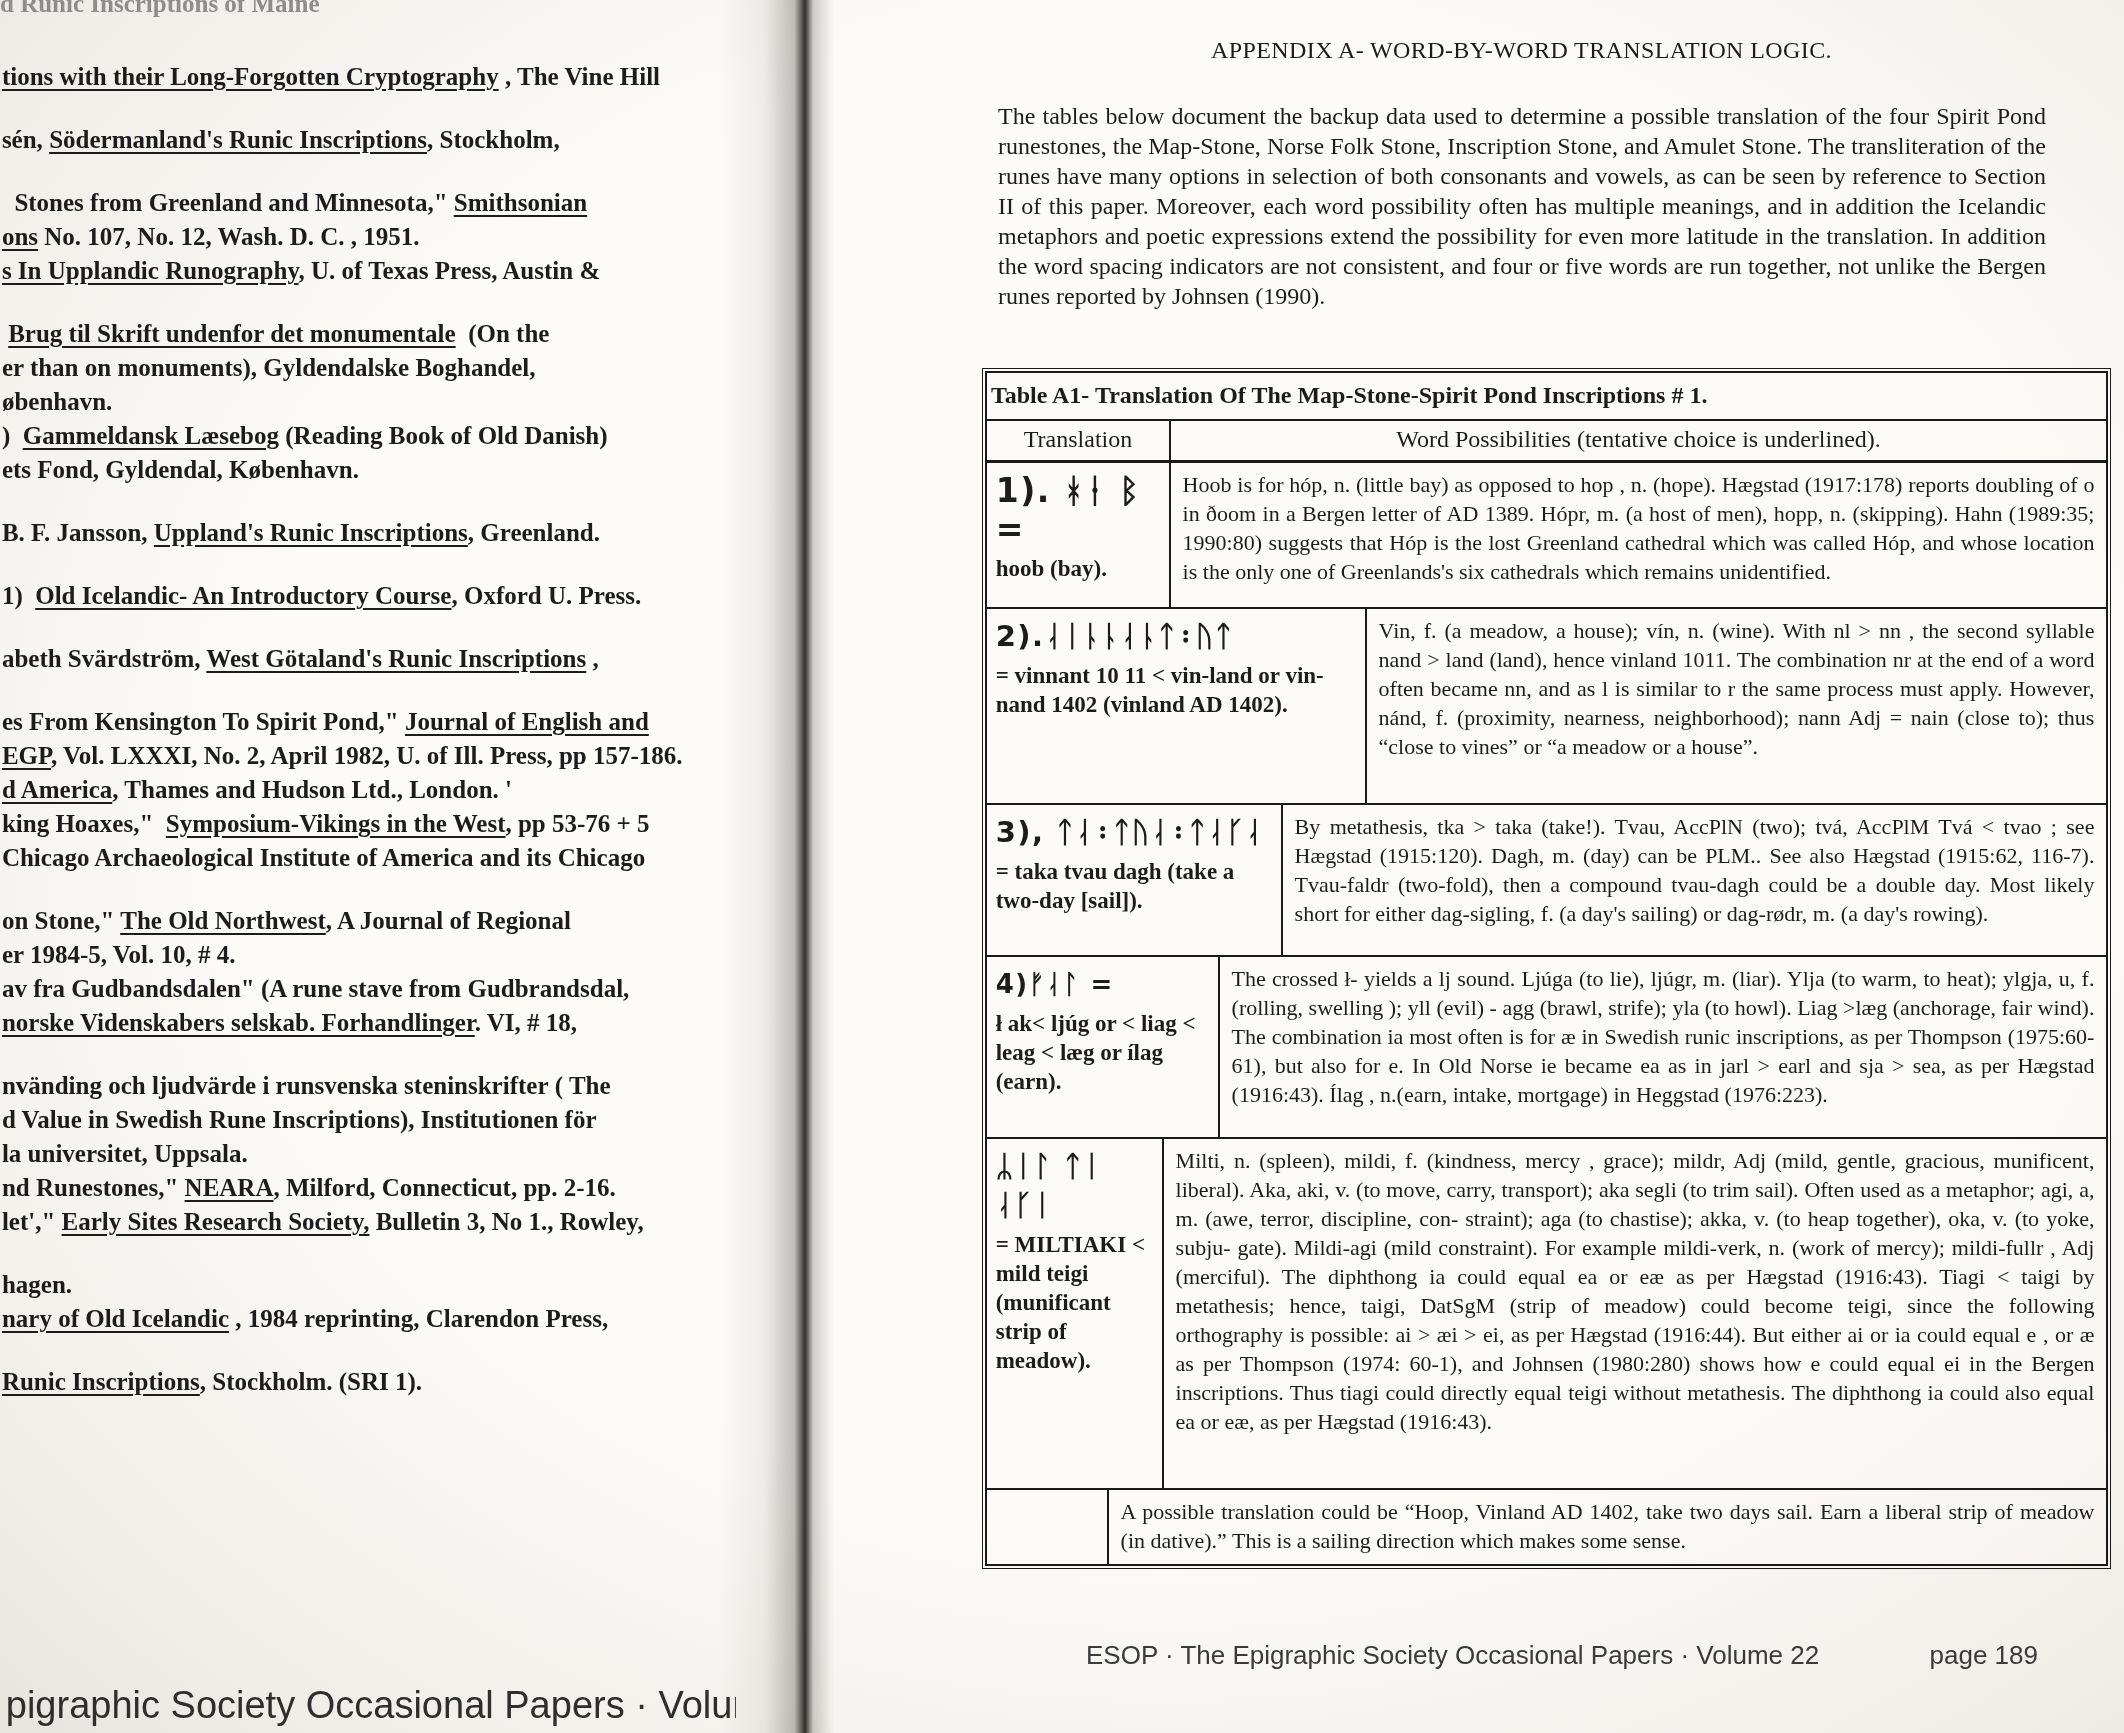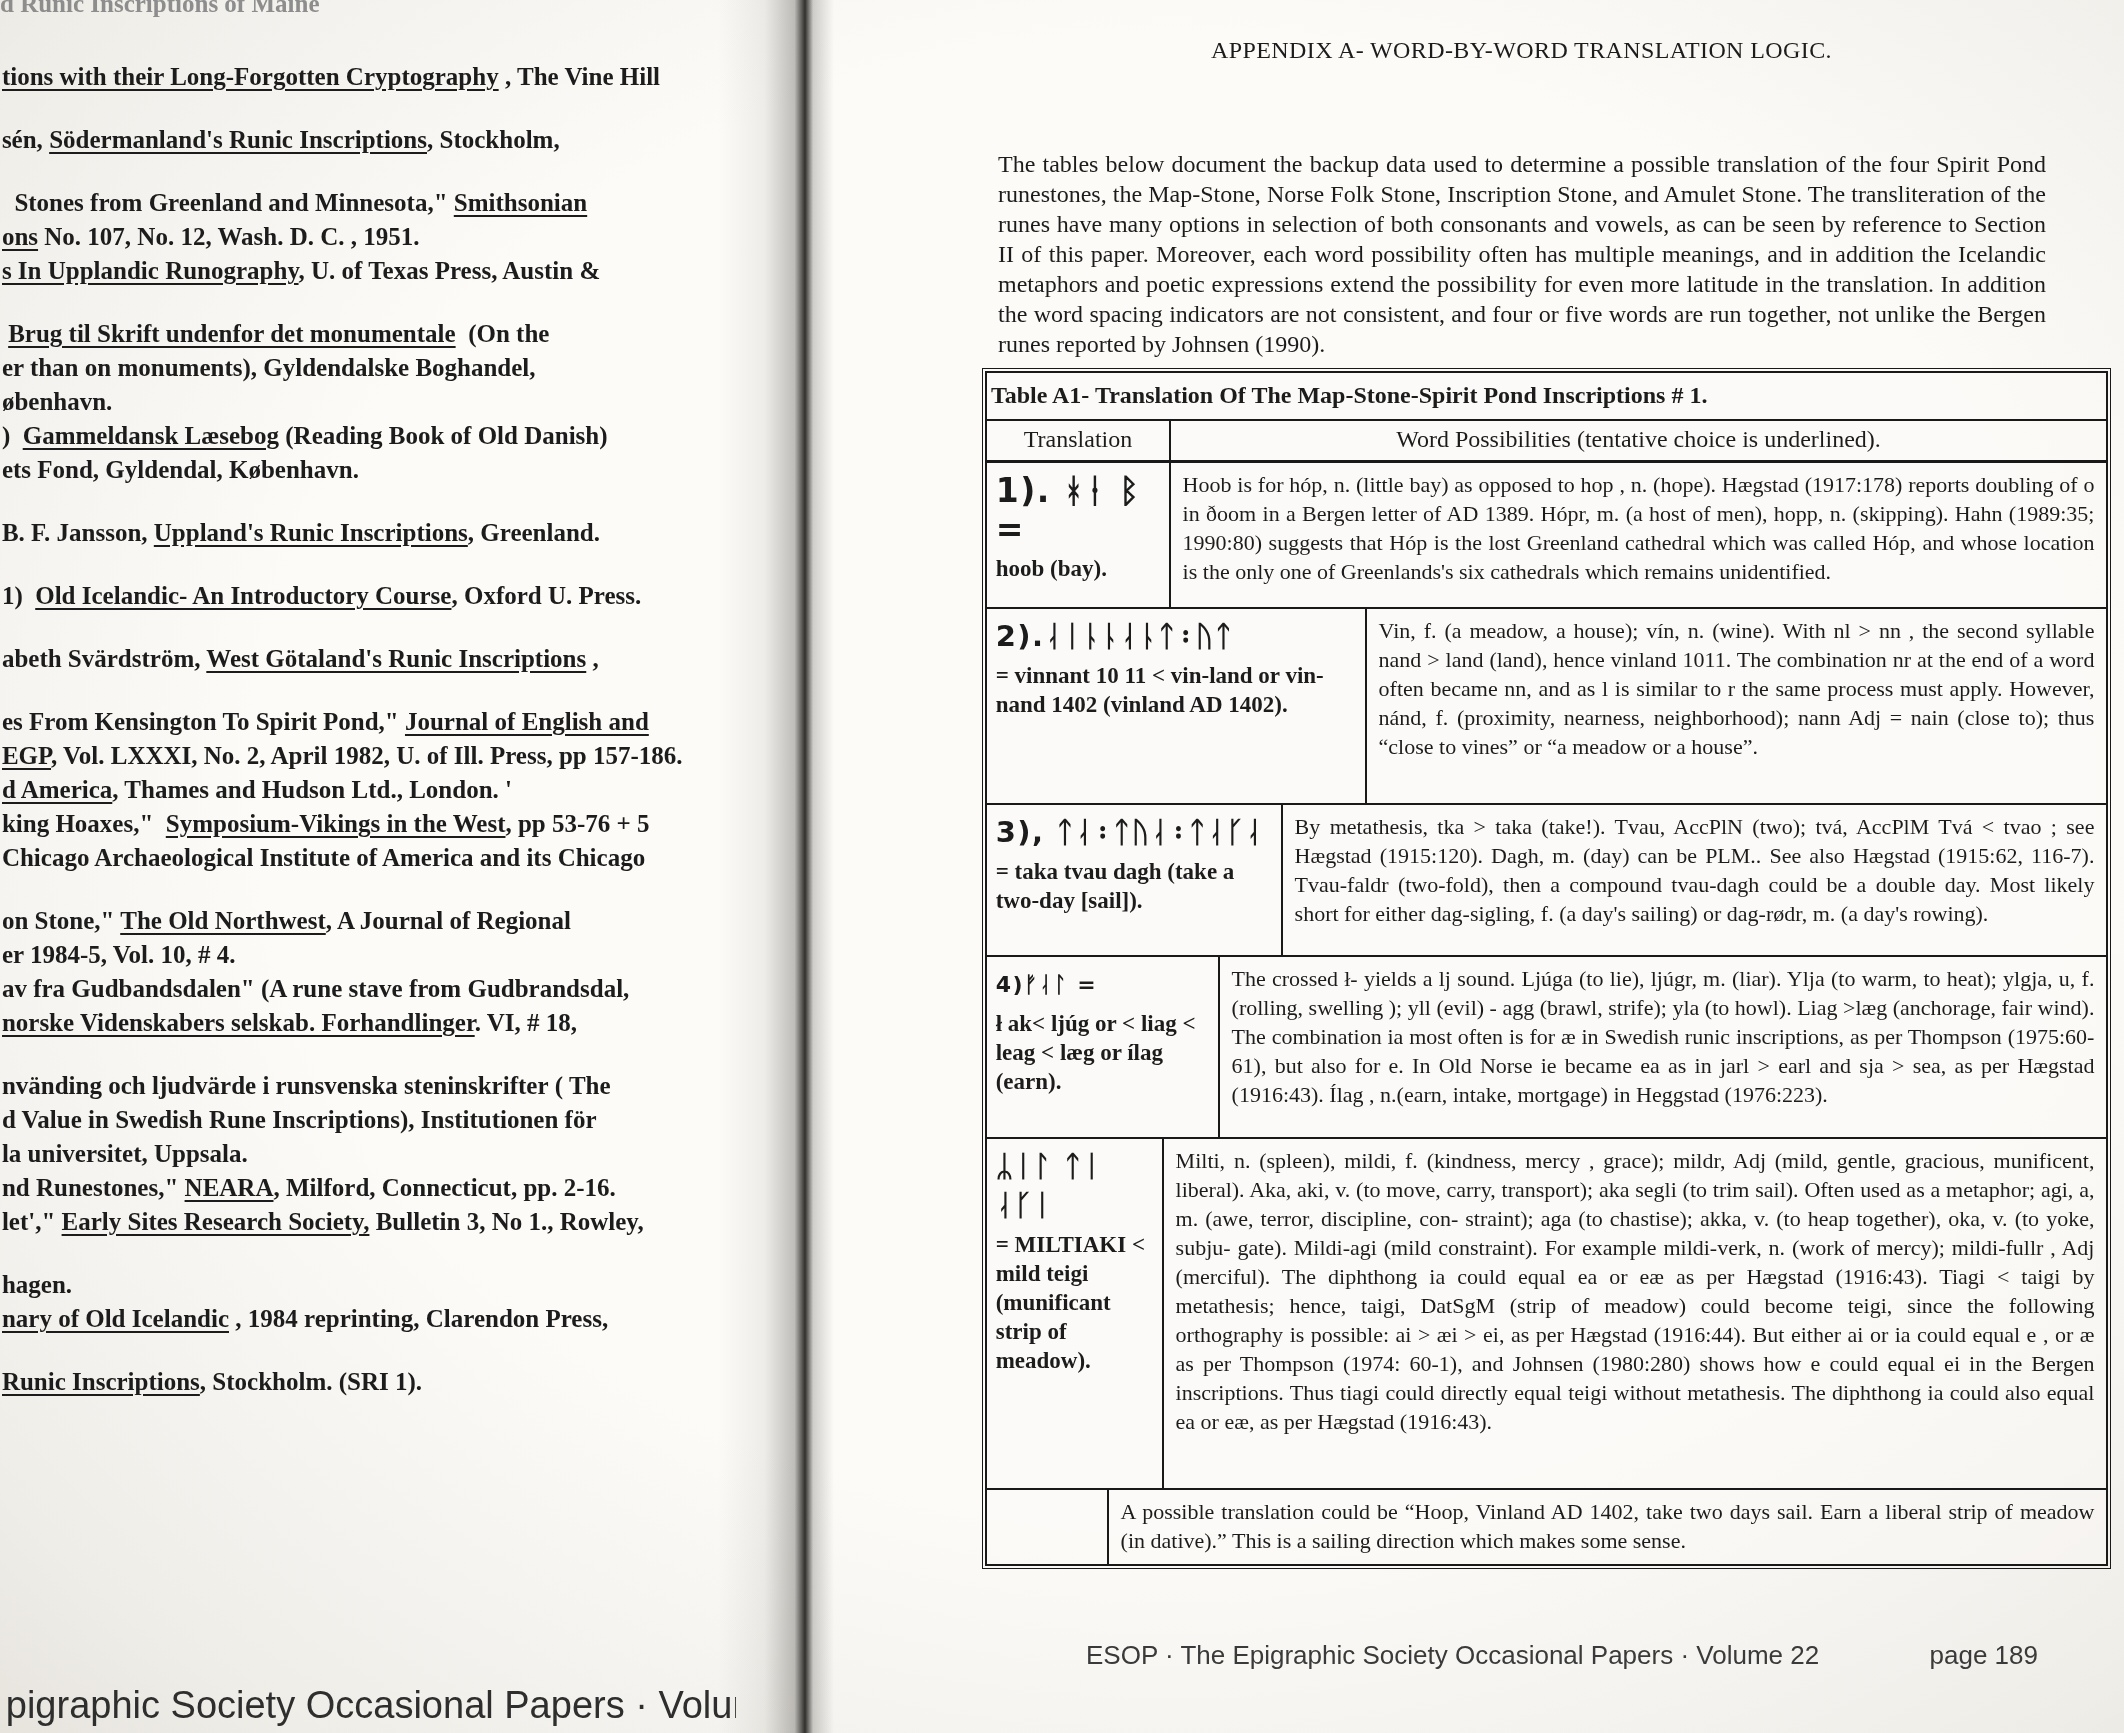--- a/index.html
+++ b/index.html
@@ -38,21 +38,21 @@
     font-size:38px; color:#2e2e2e;
   }
   
   .right-page { position:absolute; left:835px; top:0; width:1290px; height:1733px; filter:blur(0.3px); }
   .appendix-heading {
     position:absolute; left:160px; top:37px; width:1053px;
     text-align:center; font-weight:400; font-size:24px; letter-spacing:0.4px;
   }
   .intro {
     position:absolute; left:163px; top:101px; width:1048px;
-    font-size:24px; line-height:30px; text-align:justify;margin-top:48px;
+    font-size:24px; line-height:30px; text-align:justify;
   }
   
   .atable {
     position:absolute; left:150px; top:371px; width:1123px;
     border:2.9px solid #191919; outline:1.9px solid #191919; outline-offset:2.9px;
     background:rgba(252,251,248,0.4); box-sizing:border-box;
   }
   .t-title {
     border-bottom:2.9px solid #191919; text-align:left;
     font-weight:700; font-size:24px; padding:8.7px 3.9px 10.7px;
@@ -172,21 +172,21 @@
           </div>
           <div class="trow" style="min-height: 150px;">
             <div class="tcell left" style="width: 296px;">
               <div class="runes" style="font-size: 29px;">3), ᛏᛆ᛬ᛏᚢᛆ᛬ᛏᛆᚴᛆ</div>
               <div class="trans">= taka tvau dagh (take a two-day [sail]).</div>
             </div>
             <div class="tcell right">By metathesis, tka &gt; taka (take!).  Tvau, AccPlN (two); tvá, AccPlM Tvá &lt; tvao ; see Hægstad (1915:120).  Dagh, m. (day) can be PLM..  See also Hægstad (1915:62, 116-7).  Tvau-faldr (two-fold), then a compound tvau-dagh could be a double day.  Most likely short for either dag-sigling, f. (a day's sailing) or dag-rødr, m. (a day's rowing).</div>
           </div>
           <div class="trow" style="min-height: 180px;">
             <div class="tcell left" style="width: 233px;">
-              <div class="runes" style="font-size: 22px;">4)ᚠᛆᛚ =</div>
+              <div class="runes" style="font-size: 26px;">4)ᚠᛆᛚ =</div>
               <div class="trans">ł ak&lt; ljúg or &lt; liag &lt; leag &lt; læg or ílag (earn).</div>
             </div>
             <div class="tcell right">The crossed ł- yields a lj sound.  Ljúga (to lie), ljúgr, m. (liar).  Ylja (to warm, to heat); ylgja, u, f. (rolling, swelling ); yll (evil) - agg (brawl, strife); yla (to howl). Liag &gt;læg (anchorage, fair wind).  The combination ia most often is for æ in Swedish runic inscriptions, as per Thompson (1975:60- 61), but also for e. In Old Norse ie became ea as in jarl &gt; earl and sja &gt; sea, as per Hægstad (1916:43).  Ílag , n.(earn, intake, mortgage) in Heggstad (1976:223).</div>
           </div>
           <div class="trow" style="min-height: 349px;">
             <div class="tcell left" style="width: 177px;">
               <div class="runes" style="font-size: 29px;">ᛦᛁᛚ ᛏᛁ ᛆᚴᛁ</div>
               <div class="trans">= MILTIAKI &lt; mild teigi (munificant strip of meadow).</div>
             </div>
             <div class="tcell right">Milti, n. (spleen), mildi, f. (kindness, mercy , grace); mildr, Adj (mild, gentle, gracious, munificent, liberal).  Aka, aki, v. (to move, carry, transport); aka segli (to trim sail).  Often used as a metaphor; agi, a, m. (awe, terror, discipline, con- straint); aga (to chastise); akka, v. (to heap together), oka, v. (to yoke, subju- gate).  Mildi-agi (mild constraint).  For example mildi-verk, n. (work of mercy); mildi-fullr , Adj (merciful).  The diphthong ia could equal ea or eæ as per Hægstad (1916:43).  Tiagi &lt; taigi by metathesis; hence, taigi, DatSgM (strip of meadow) could become teigi, since the following orthography is possible: ai &gt; æi &gt; ei, as per Hægstad (1916:44).  But either ai or ia could equal e , or æ as per Thompson (1974: 60-1), and Johnsen (1980:280) shows how e could equal ei in the Bergen inscriptions.  Thus tiagi could directly equal teigi without metathesis.  The diphthong ia could also equal ea or eæ, as per Hægstad (1916:43).</div>

